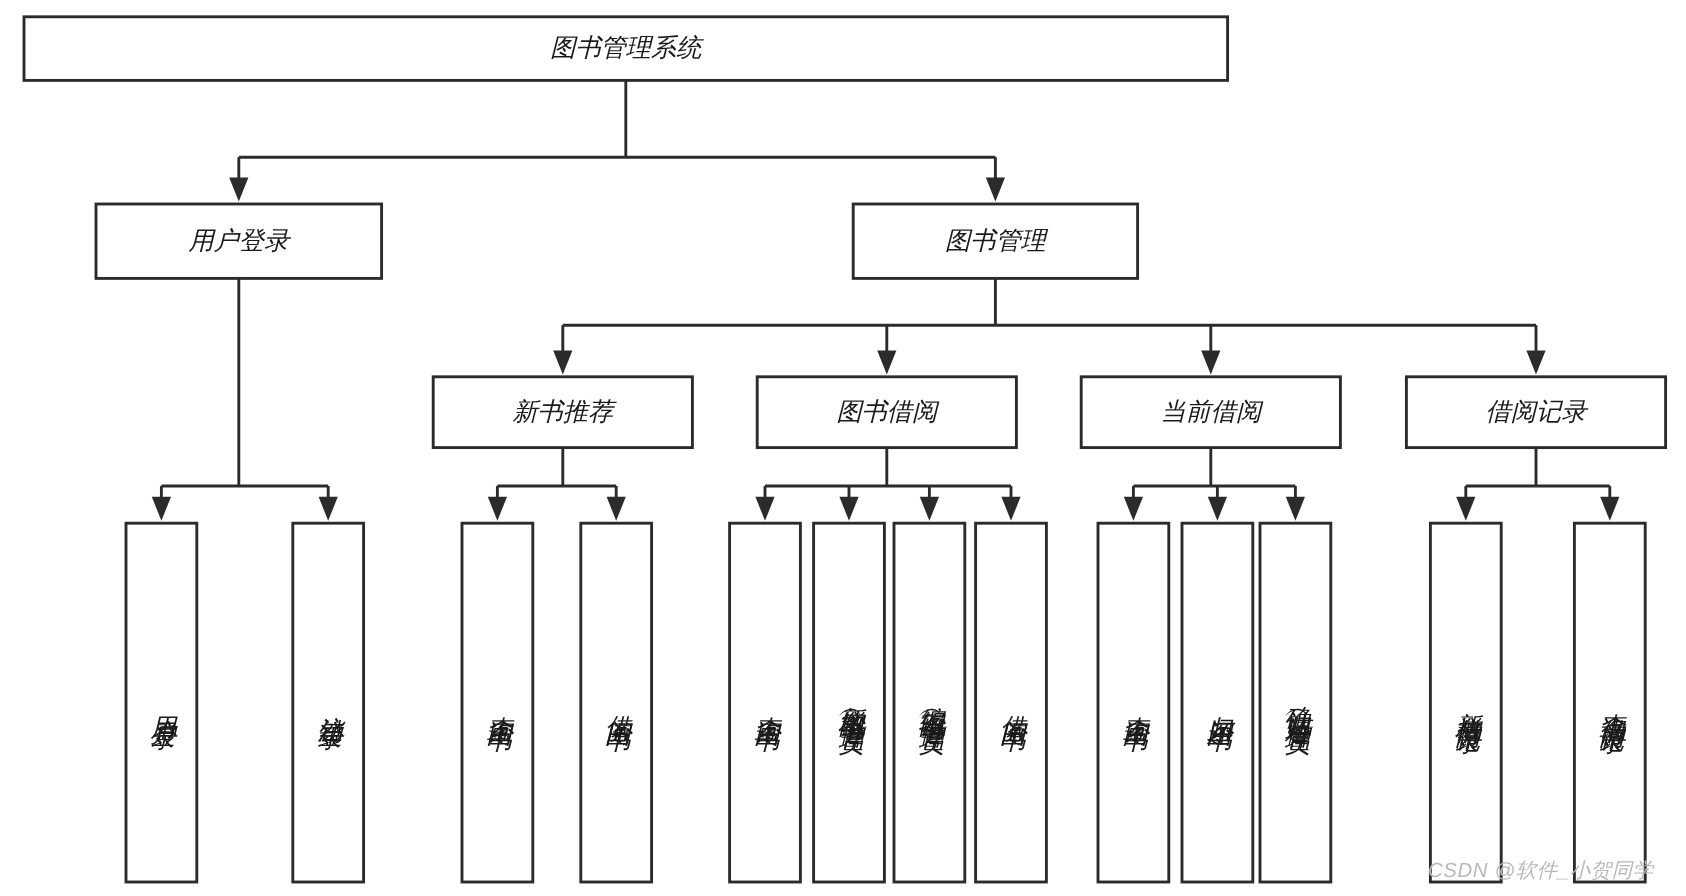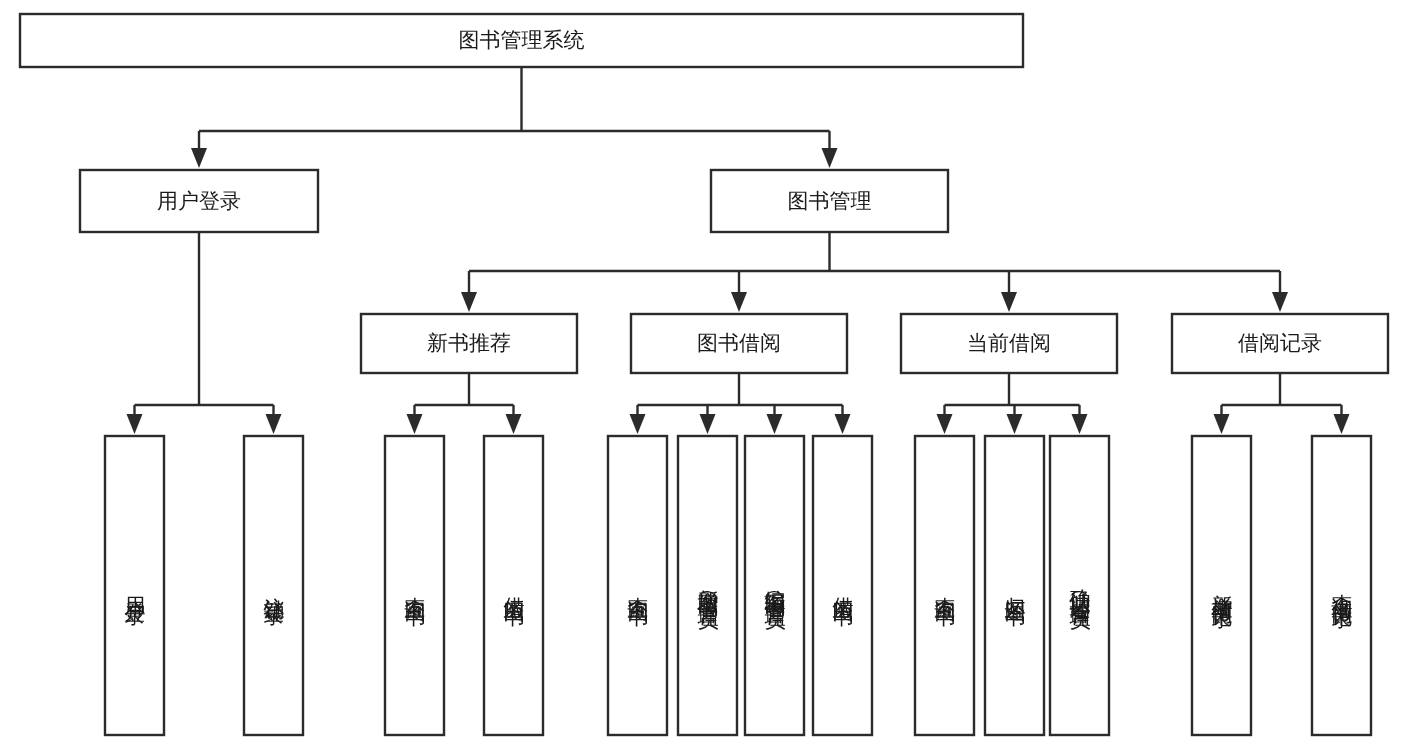--- a/index.html
+++ b/index.html
@@ -11,20 +11,21 @@
     width: 1405px;
     height: 747px;
     font-family: "Liberation Sans", "DejaVu Sans", sans-serif;
     overflow: hidden;
   }
   #diagram-root {
     position: relative;
     width: 1128px;
     height: 747px;
     background: #ffffff;
+    font-style: italic;
   }
   svg#diagram-svg {
     position: absolute;
     left: 0;
     top: 0;
     width: 1405px;
     height: 747px;
   }
   .node-box {
     fill: #ffffff;
@@ -175,14 +176,15 @@
       <div class="leaf-label" style="left: 678px; top: 436px; width: 59px; height: 299px;">新增图书（管理员）</div>
       <div class="leaf-label" style="left: 745px; top: 436px; width: 59px; height: 299px;">编辑图书（管理员）</div>
       <div class="leaf-label" style="left: 813px; top: 436px; width: 59px; height: 299px;">借阅图书</div>
       <div class="leaf-label" style="left: 915px; top: 436px; width: 59px; height: 299px;">查询图书</div>
       <div class="leaf-label" style="left: 985px; top: 436px; width: 59px; height: 299px;">归还图书</div>
       <div class="leaf-label" style="left: 1050px; top: 436px; width: 59px; height: 299px;">确认归还（管理员）</div>
       <div class="leaf-label" style="left: 1192px; top: 436px; width: 59px; height: 299px;">新增借阅记录</div>
       <div class="leaf-label" style="left: 1312px; top: 436px; width: 59px; height: 299px;">查询借阅记录</div>
     </div>
 
+  <div class="watermark" style="left: 1190px; top: 714px;">CSDN @软件_小贺同学</div>
 
 </div>
 
 </body></html>

